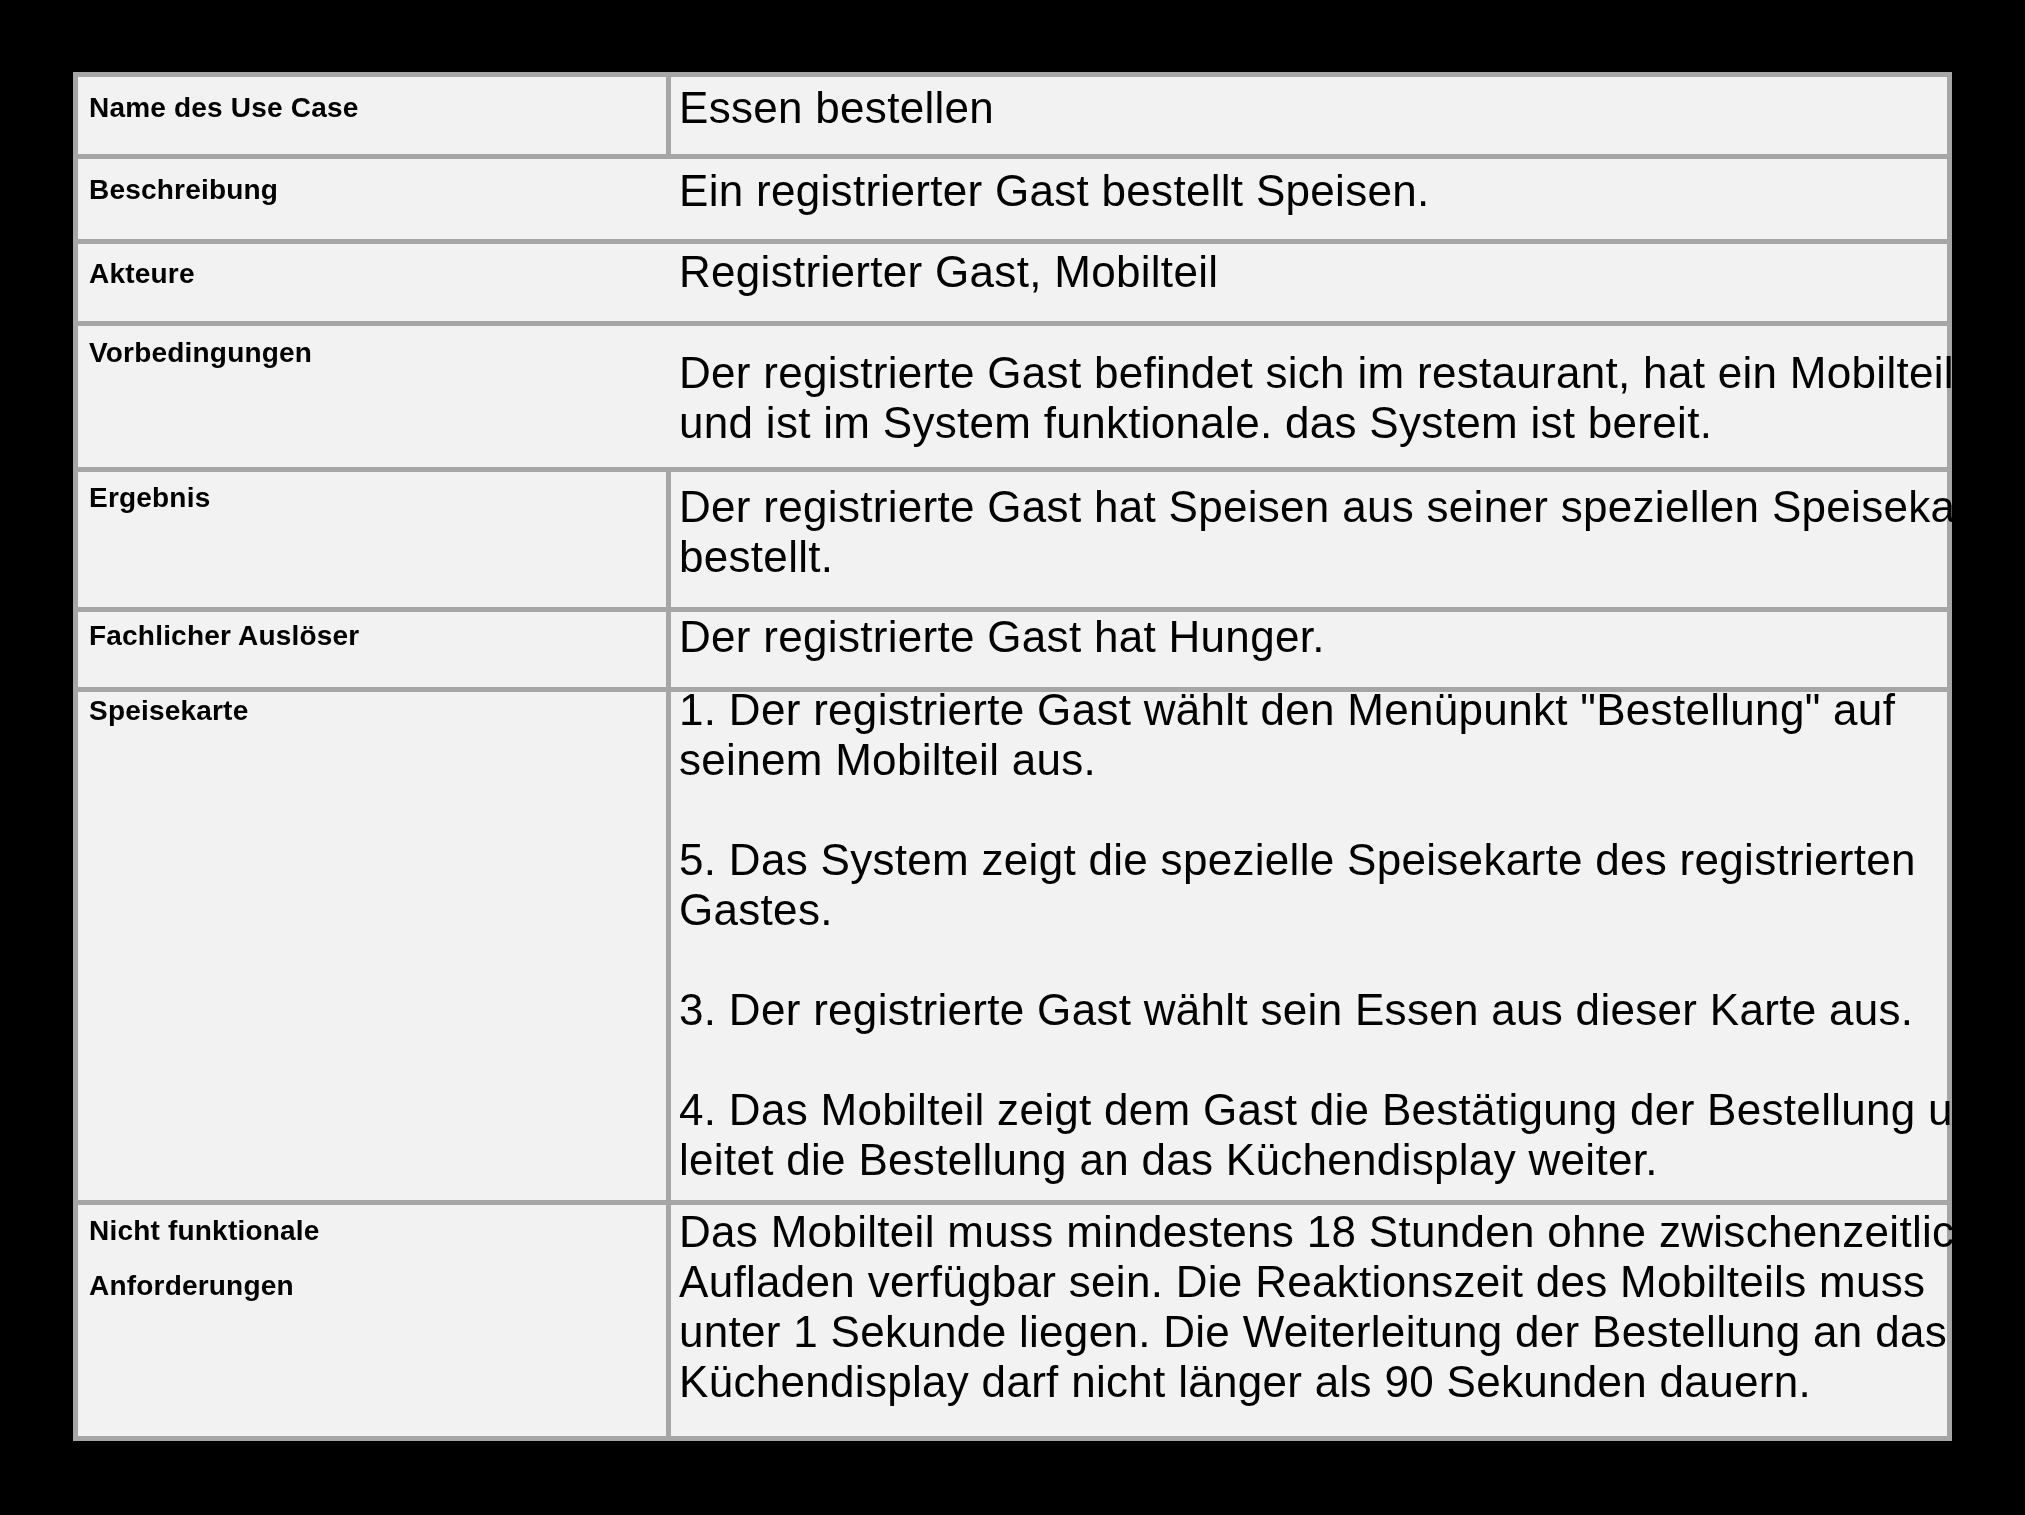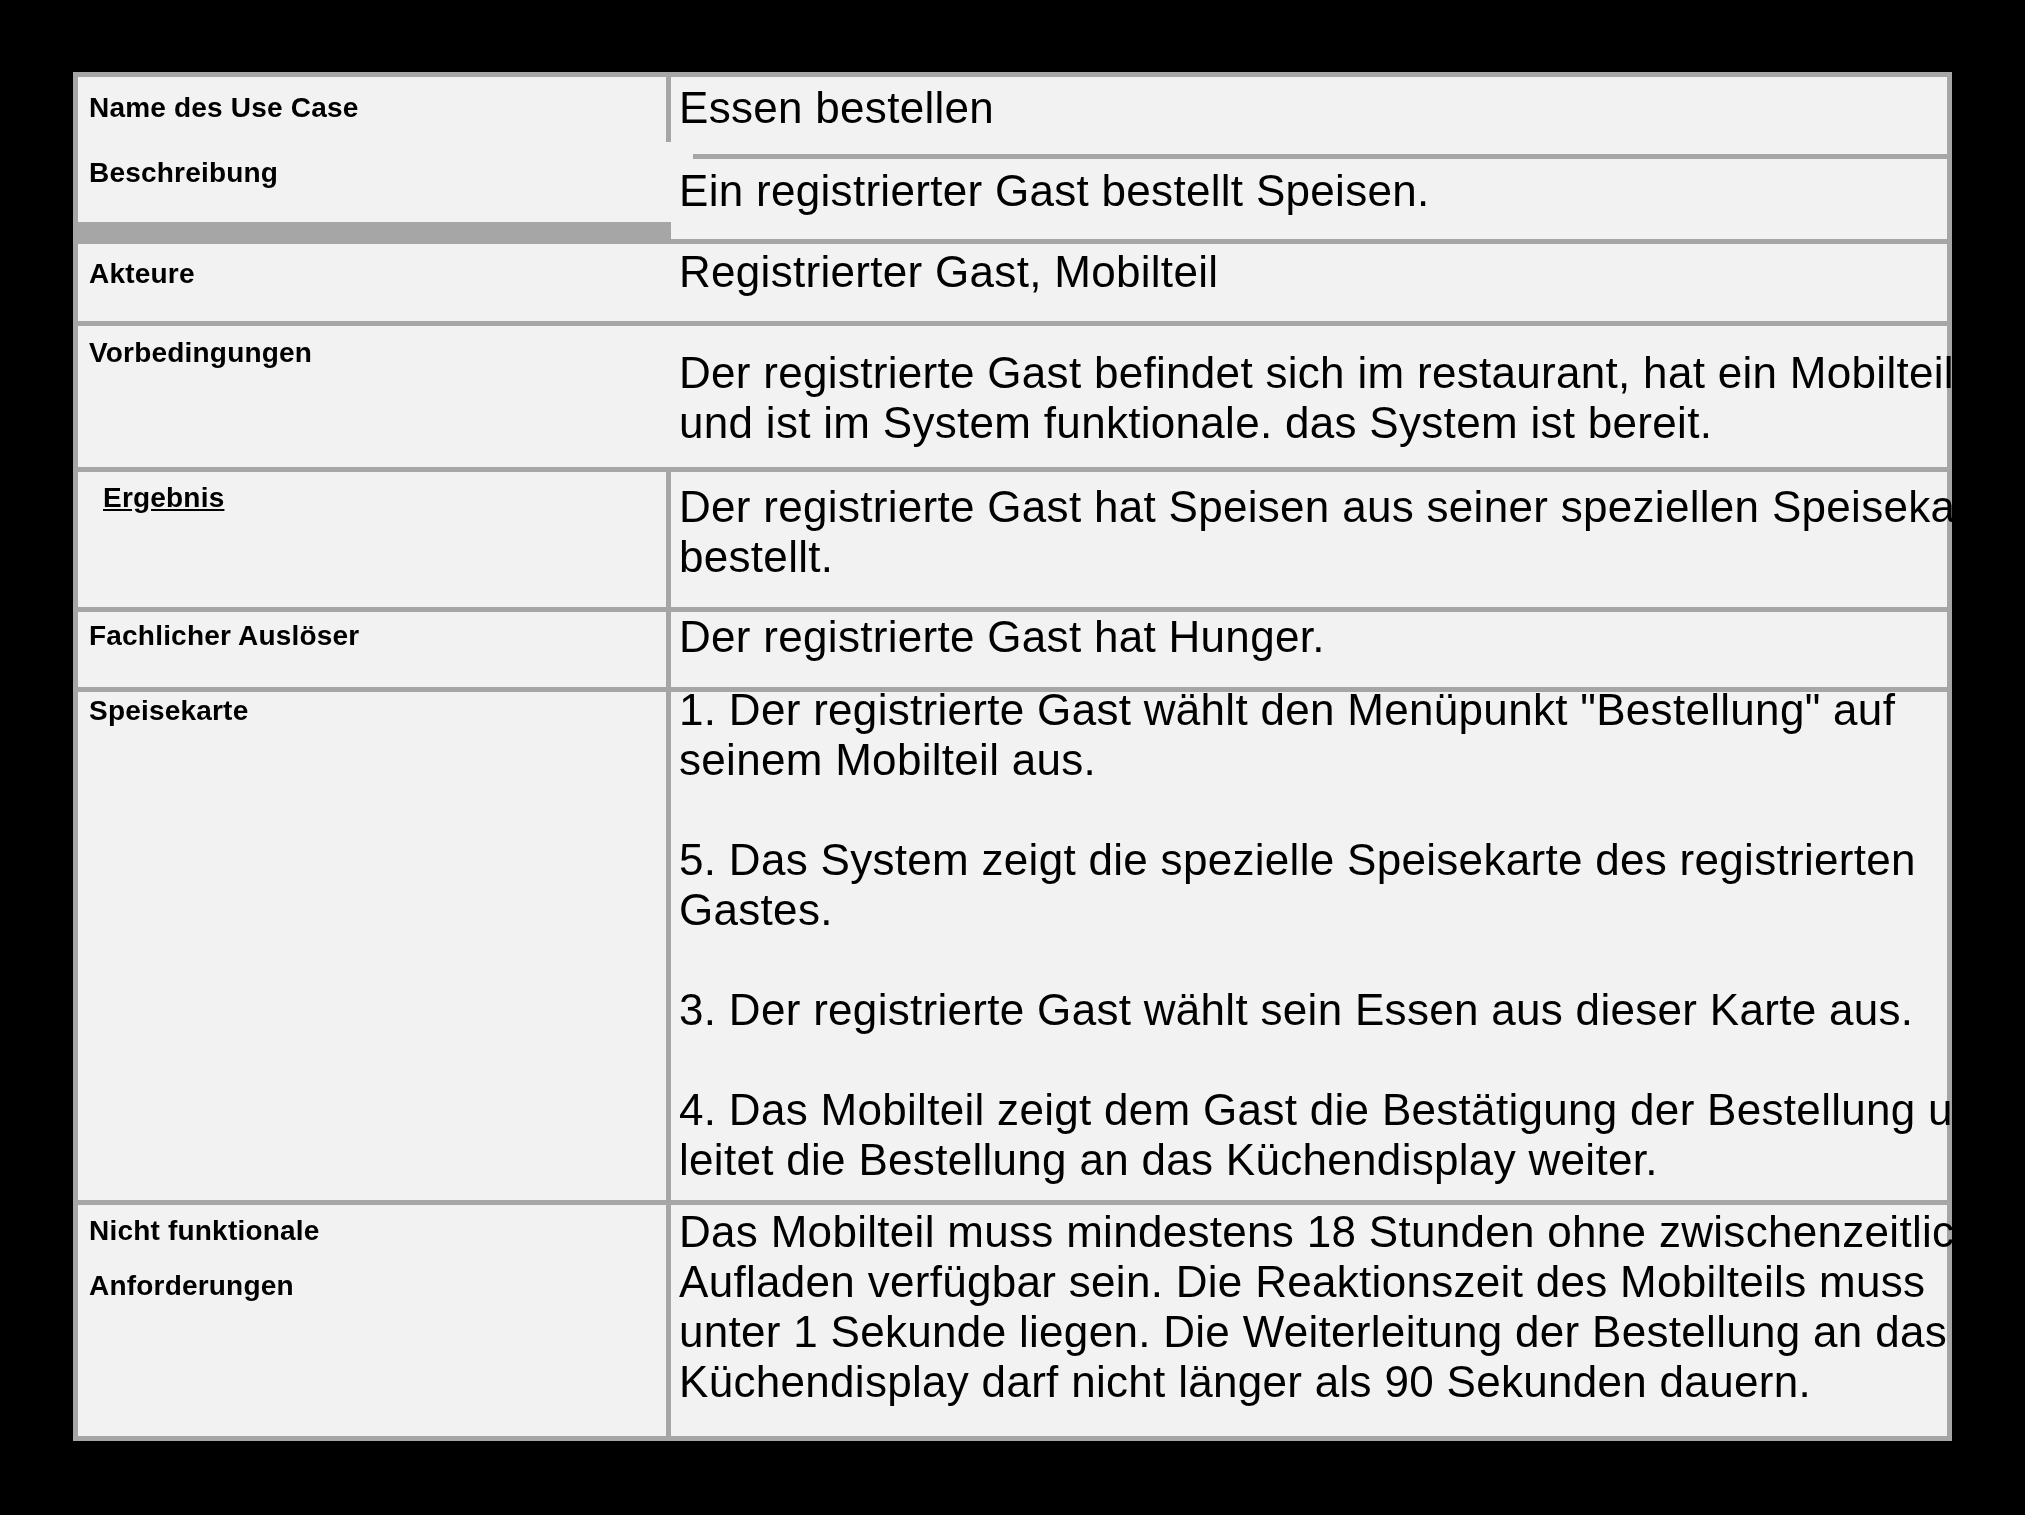--- a/index.html
+++ b/index.html
@@ -57,21 +57,21 @@
     <div class="label-text" style="top:3px; left:11px;">
         <span class="line">Name des Use Case</span>
       </div>
   </div>
   <div class="cell" style="left:598px; top:5px; width:1276px; height:77px;">
     <div class="value-text" style="top:6px; left:8px;">
         <span class="line">Essen bestellen</span>
       </div>
   </div>
 
-  <div class="cell" style="left:5px; top:70px; width:615px; height:80px;">
+  <div class="cell" style="left:5px; top:87px; width:615px; height:80px;">
     <div class="label-text" style="top:3px; left:11px;">
         <span class="line">Beschreibung</span>
       </div>
   </div>
   <div class="cell" style="left:598px; top:87px; width:1276px; height:80px;">
     <div class="value-text" style="top:7px; left:8px;">
         <span class="line">Ein registrierter Gast bestellt Speisen.</span>
       </div>
   </div>
 
@@ -92,21 +92,21 @@
       </div>
   </div>
   <div class="cell" style="left:598px; top:254px; width:1276px; height:141px;">
     <div class="value-text" style="top:22px; left:8px;">
         <span class="line">Der registrierte Gast befindet sich im restaurant, hat ein Mobilteil</span>
         <span class="line">und ist im System funktionale. das System ist bereit.</span>
       </div>
   </div>
 
   <div class="cell" style="left:5px; top:400px; width:588px; height:135px;">
-    <div class="label-text" style="top:-2px; left:25px;text-decoration:underline;">
+    <div class="label-text" style="top:-2px; left:11px;">
         <span class="line">Ergebnis</span>
       </div>
   </div>
   <div class="cell" style="left:598px; top:400px; width:1276px; height:135px;">
     <div class="value-text" style="top:10px; left:8px;">
         <span class="line">Der registrierte Gast hat Speisen aus seiner speziellen Speisekarte</span>
         <span class="line">bestellt.</span>
       </div>
   </div>
 

